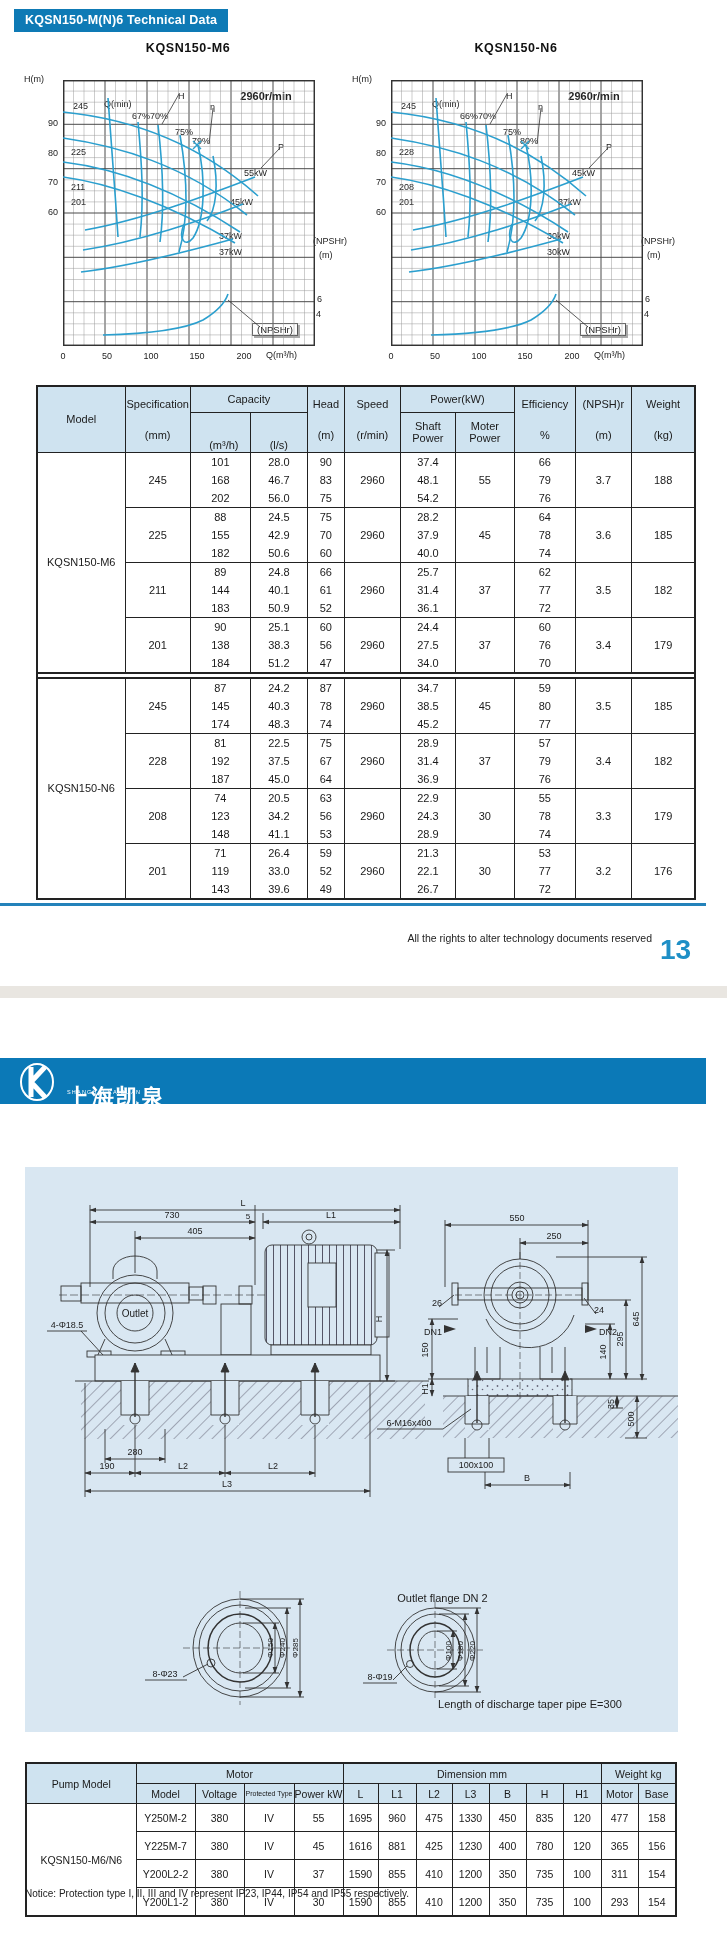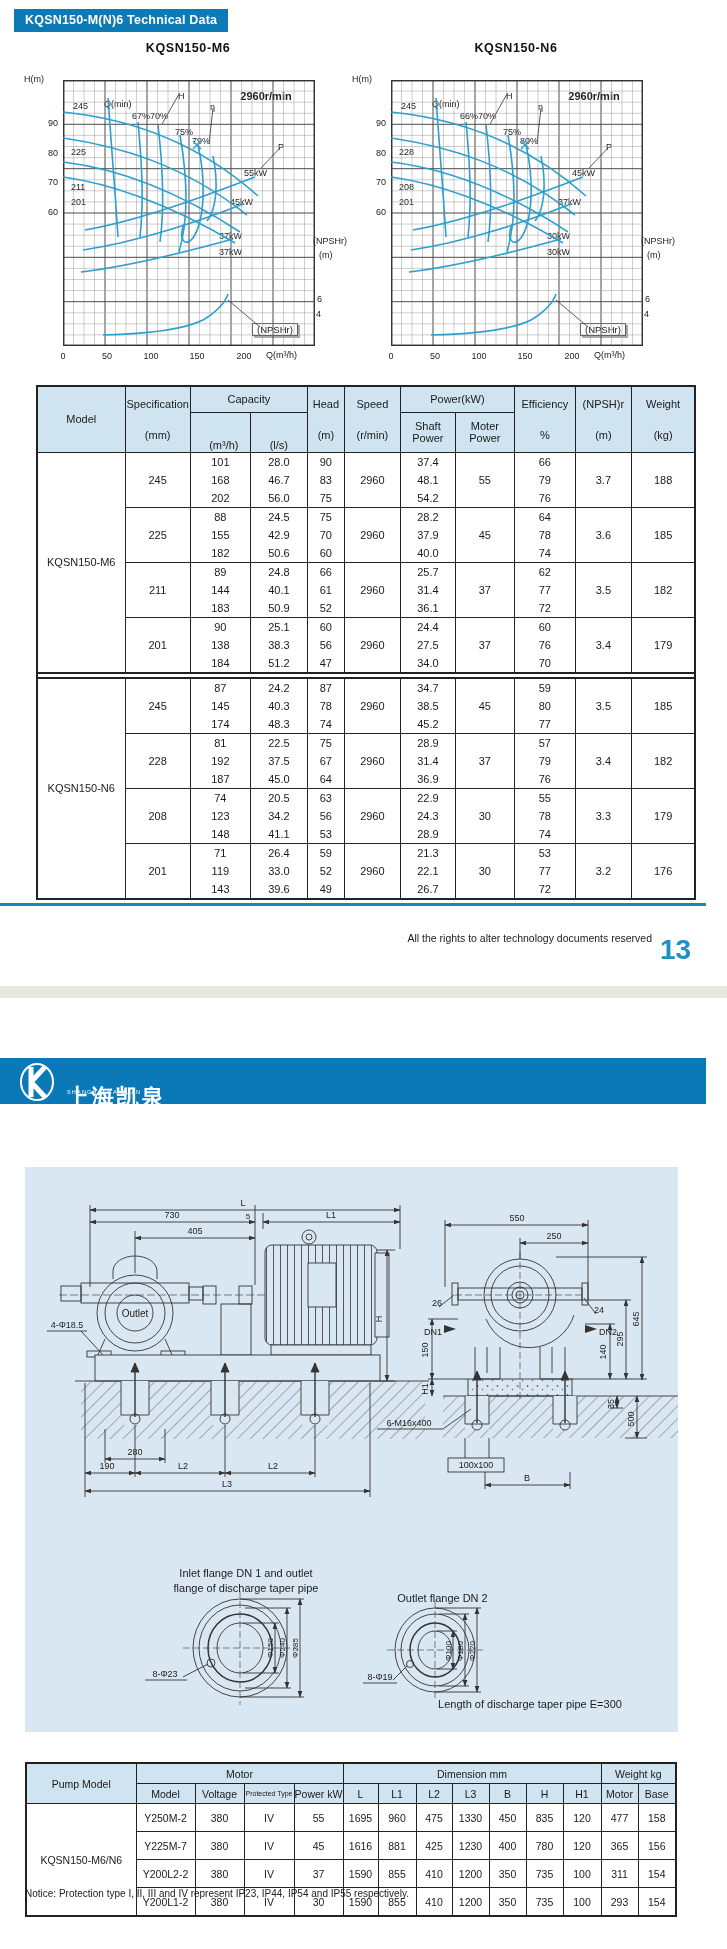--- a/index.html
+++ b/index.html
@@ -583,24 +583,20 @@
         <text class="dts" x="260" y="481" transform="rotate(-90 260 481)">Φ240</text>
         <text class="dts" x="273" y="481" transform="rotate(-90 273 481)">Φ285</text>
         <text class="dt" x="140" y="510">8-Φ23</text>
         <text class="dts" x="426" y="484" transform="rotate(-90 426 484)">Φ100</text>
         <text class="dts" x="438" y="484" transform="rotate(-90 438 484)">Φ180</text>
         <text class="dts" x="450" y="484" transform="rotate(-90 450 484)">Φ220</text>
         <text class="dt" x="355" y="513">8-Φ19</text>
       </g>
     </svg>
 
-    <div class="cap" style="left:106px;top:399px;width:230px">
-      <div>Inlet flange DN 1 and outlet</div>
-      <div>flange of discharge taper pipe</div>
-    </div>
     <div class="cap" style="left:320px;top:424px;width:195px">Outlet flange DN 2</div>
     <div class="cap" style="left:360px;top:530px;width:290px">Length of discharge taper pipe E=300</div>
   </div>
 
   <table class="mt" id="motor-table">
       <colgroup>
         <col style="width: 110px;">
         <col style="width: 59px;">
         <col style="width: 49px;">
         <col style="width: 50px;">

